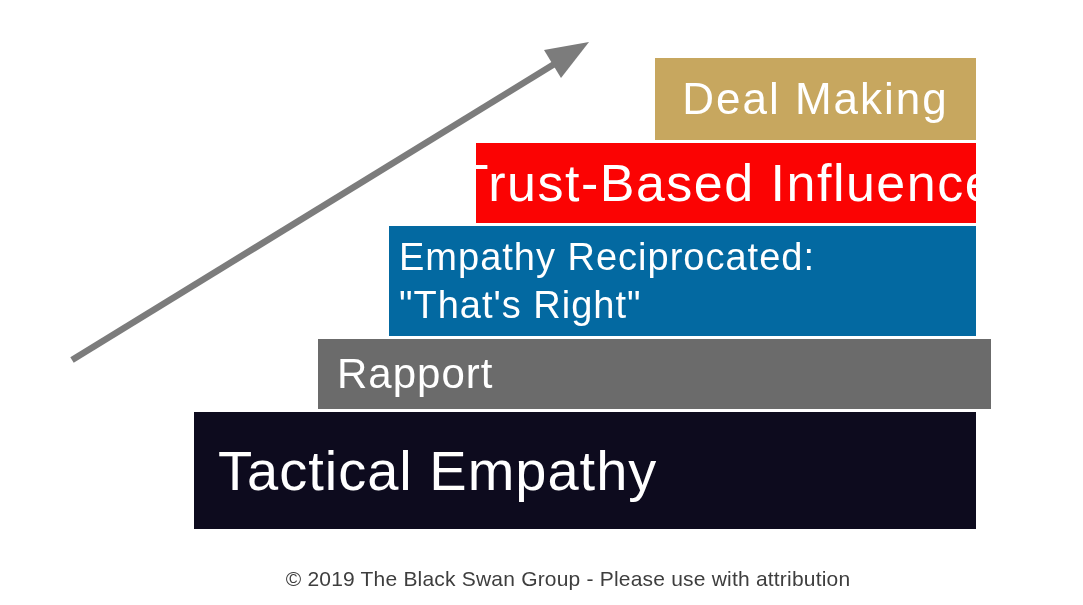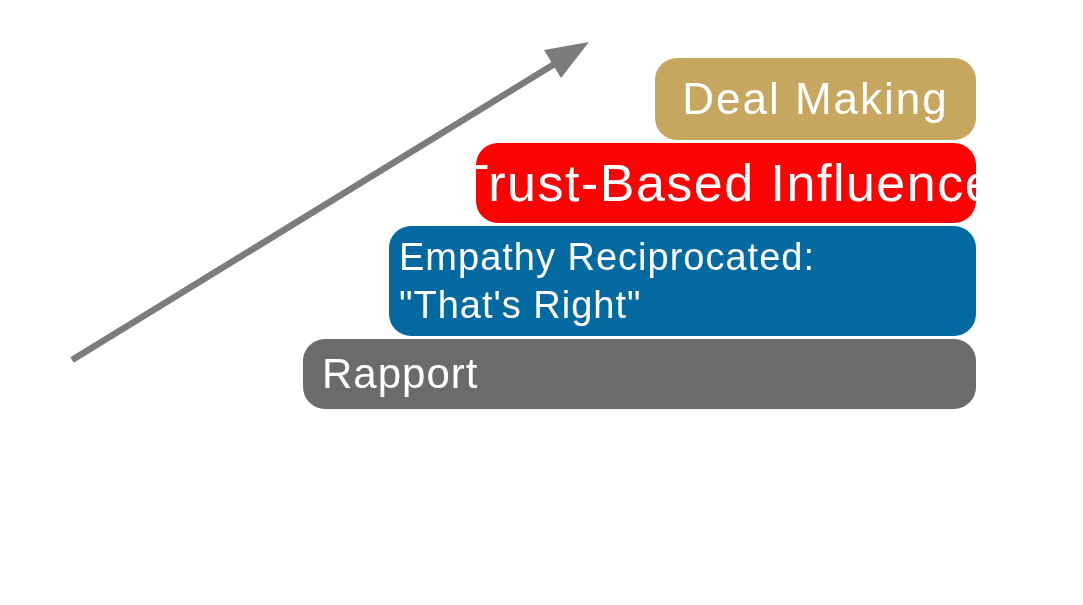--- a/index.html
+++ b/index.html
@@ -22,21 +22,20 @@
     width: 1083px;
     height: 605px;
   }
   .step {
     position: absolute;
     display: flex;
     flex-direction: column;
     justify-content: center;
     color: #ffffff;
     box-sizing: border-box;
-    border-radius: 22px;
   }
   .step .line { white-space: nowrap; }
 
   #step-deal-making {
     left: 655px; top: 58px; width: 321px; height: 82px;
     align-items: center;
     font-size: 44px; letter-spacing: 2px;
   }
   #step-trust-based {
     left: 476px; top: 143px; width: 500px; height: 80px;
@@ -83,19 +82,23 @@
 
   <div class="step" id="step-trust-based" style="background-color: rgb(251, 3, 3);">
     <span class="line">Trust-Based Influence</span>
   </div>
 
   <div class="step" id="step-empathy-reciprocated" style="background-color: #0369a1;">
     <span class="line">Empathy Reciprocated:</span>
     <span class="line">"That's Right"</span>
   </div>
 
-  <div class="step" id="step-rapport" style="background-color: rgb(107, 107, 107);">
+  <div class="step" id="step-rapport" style="background-color: rgb(107, 107, 107); margin-left: 15px;">
     <span class="line">Rapport</span>
   </div>
 
+  <div class="step" id="step-tactical-empathy" style="background-color: rgb(13, 11, 30);">
+    <span class="line">Tactical Empathy</span>
+  </div>
 
+  <div id="footer-attribution" style="color: rgb(62, 62, 62);">© 2019 The Black Swan Group - Please use with attribution</div>
 
 </div>
 
 </body></html>

